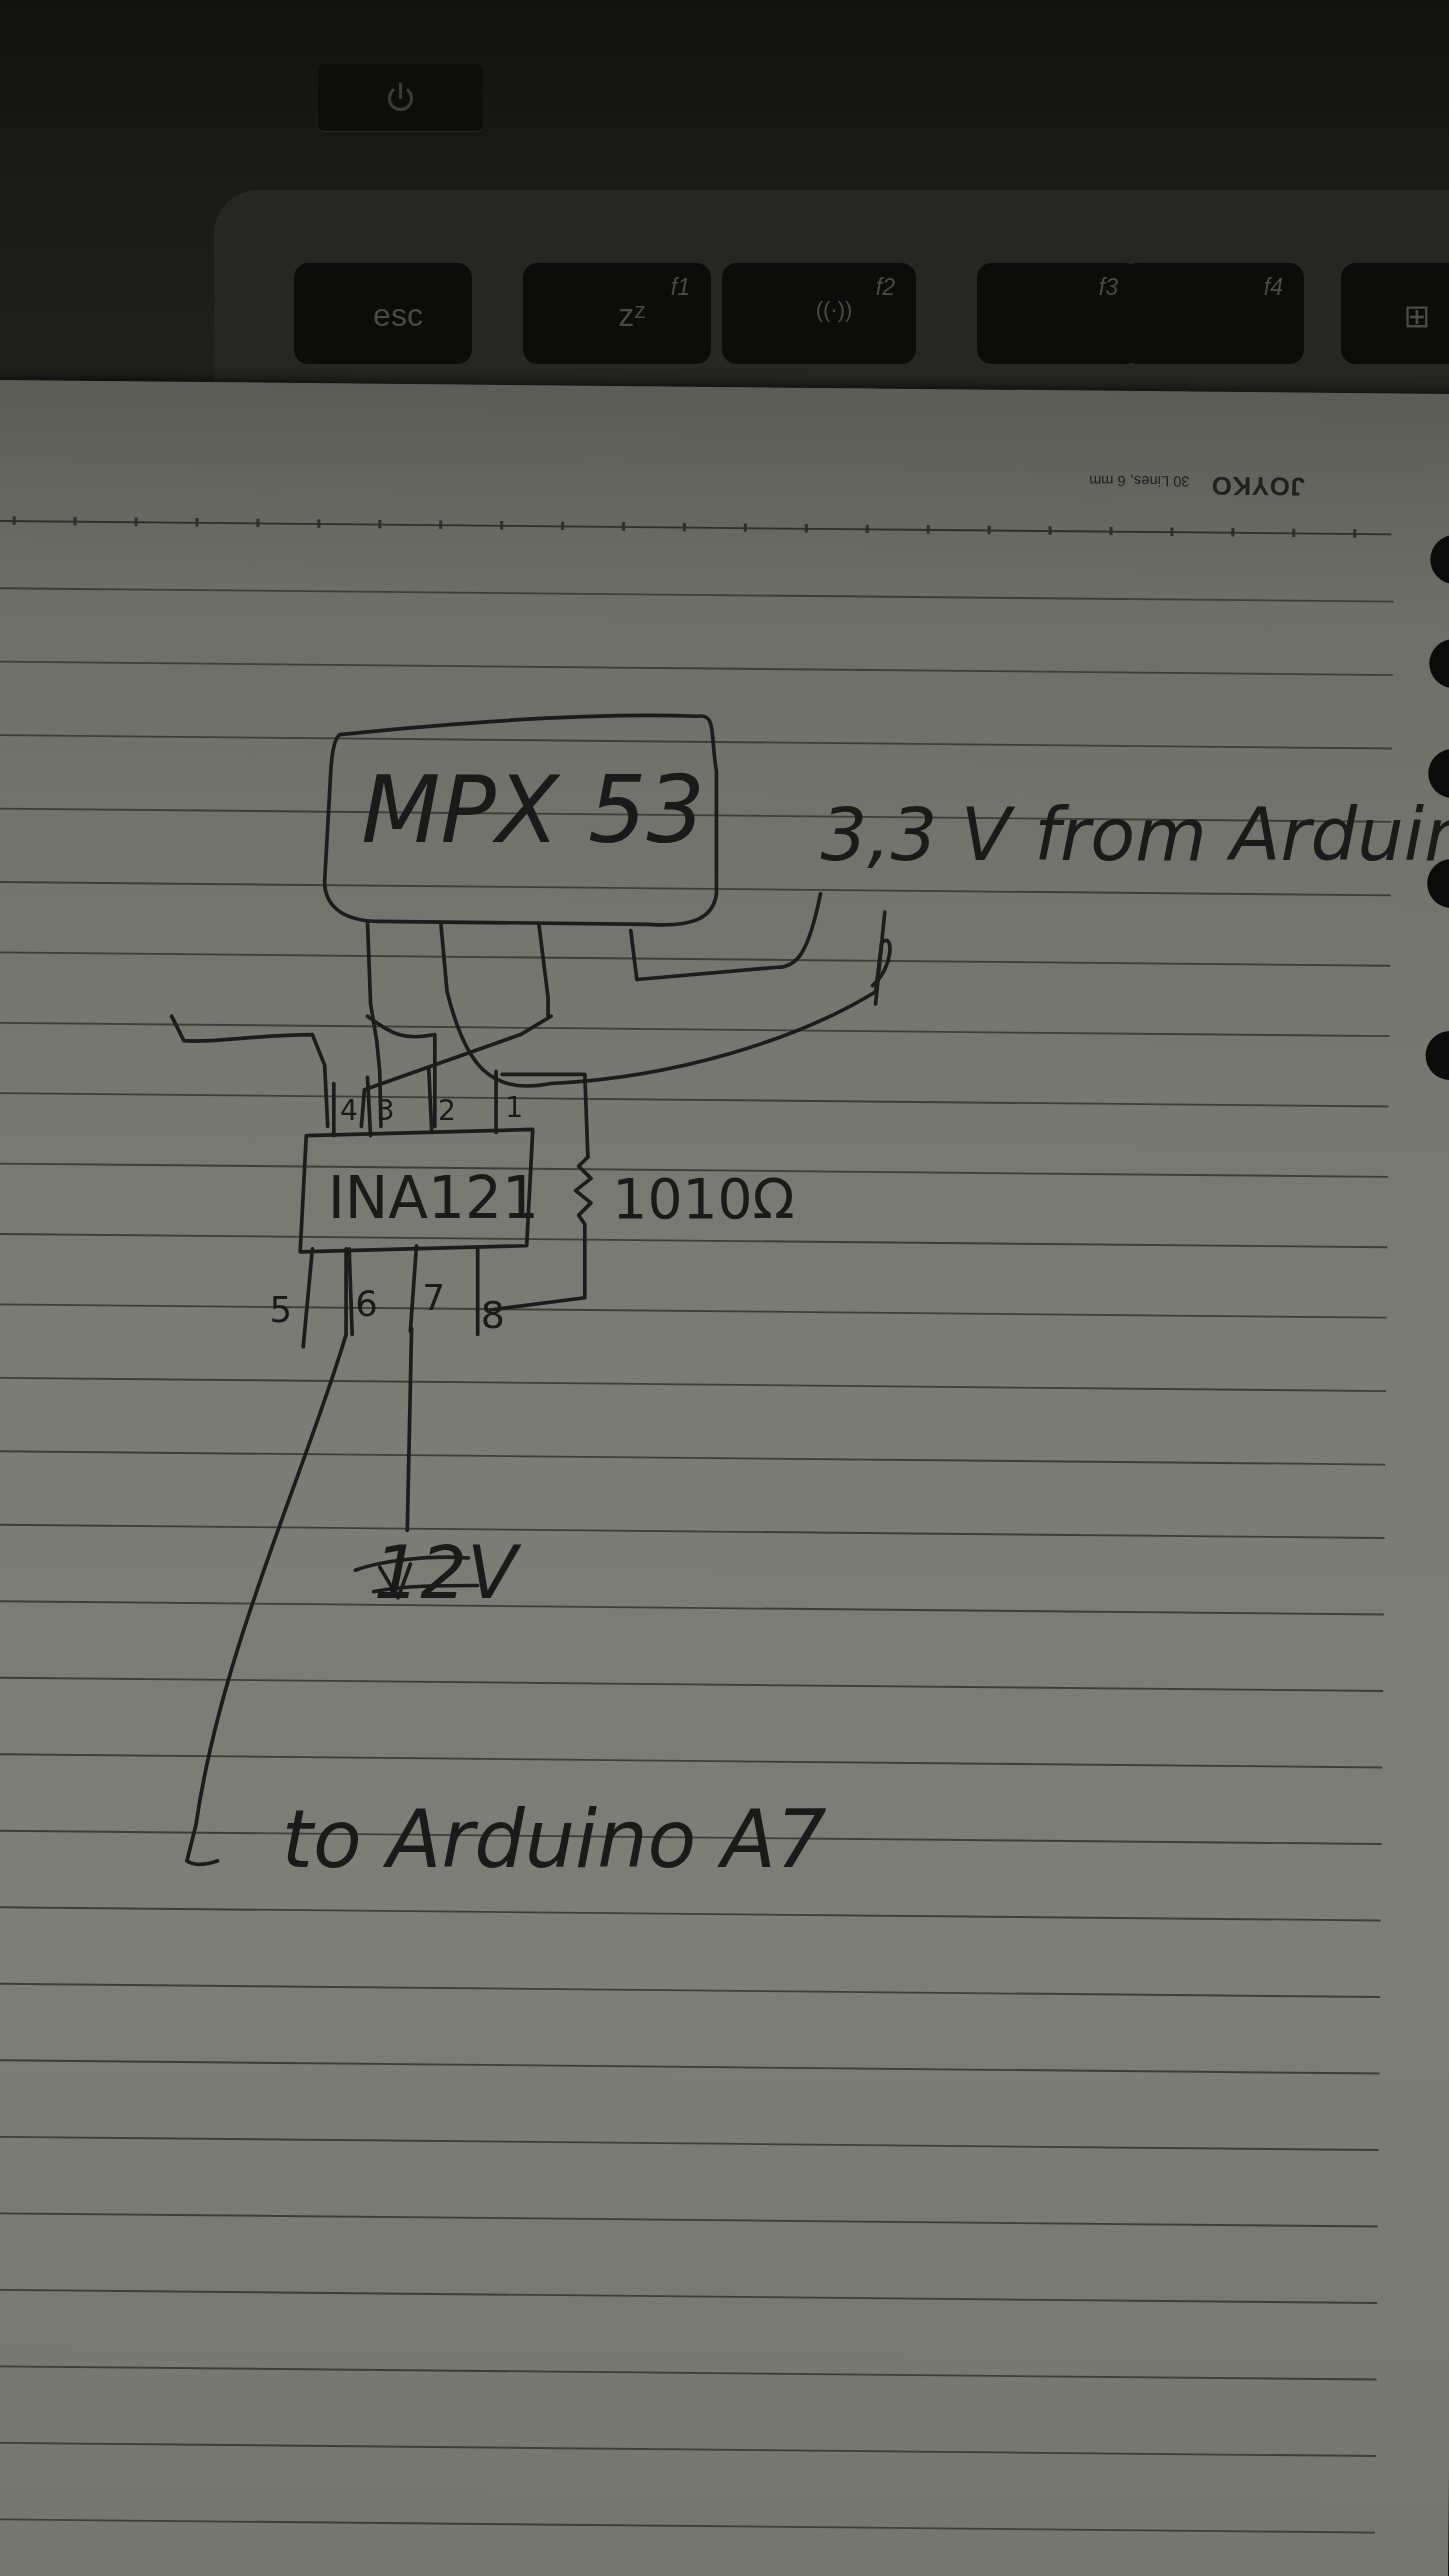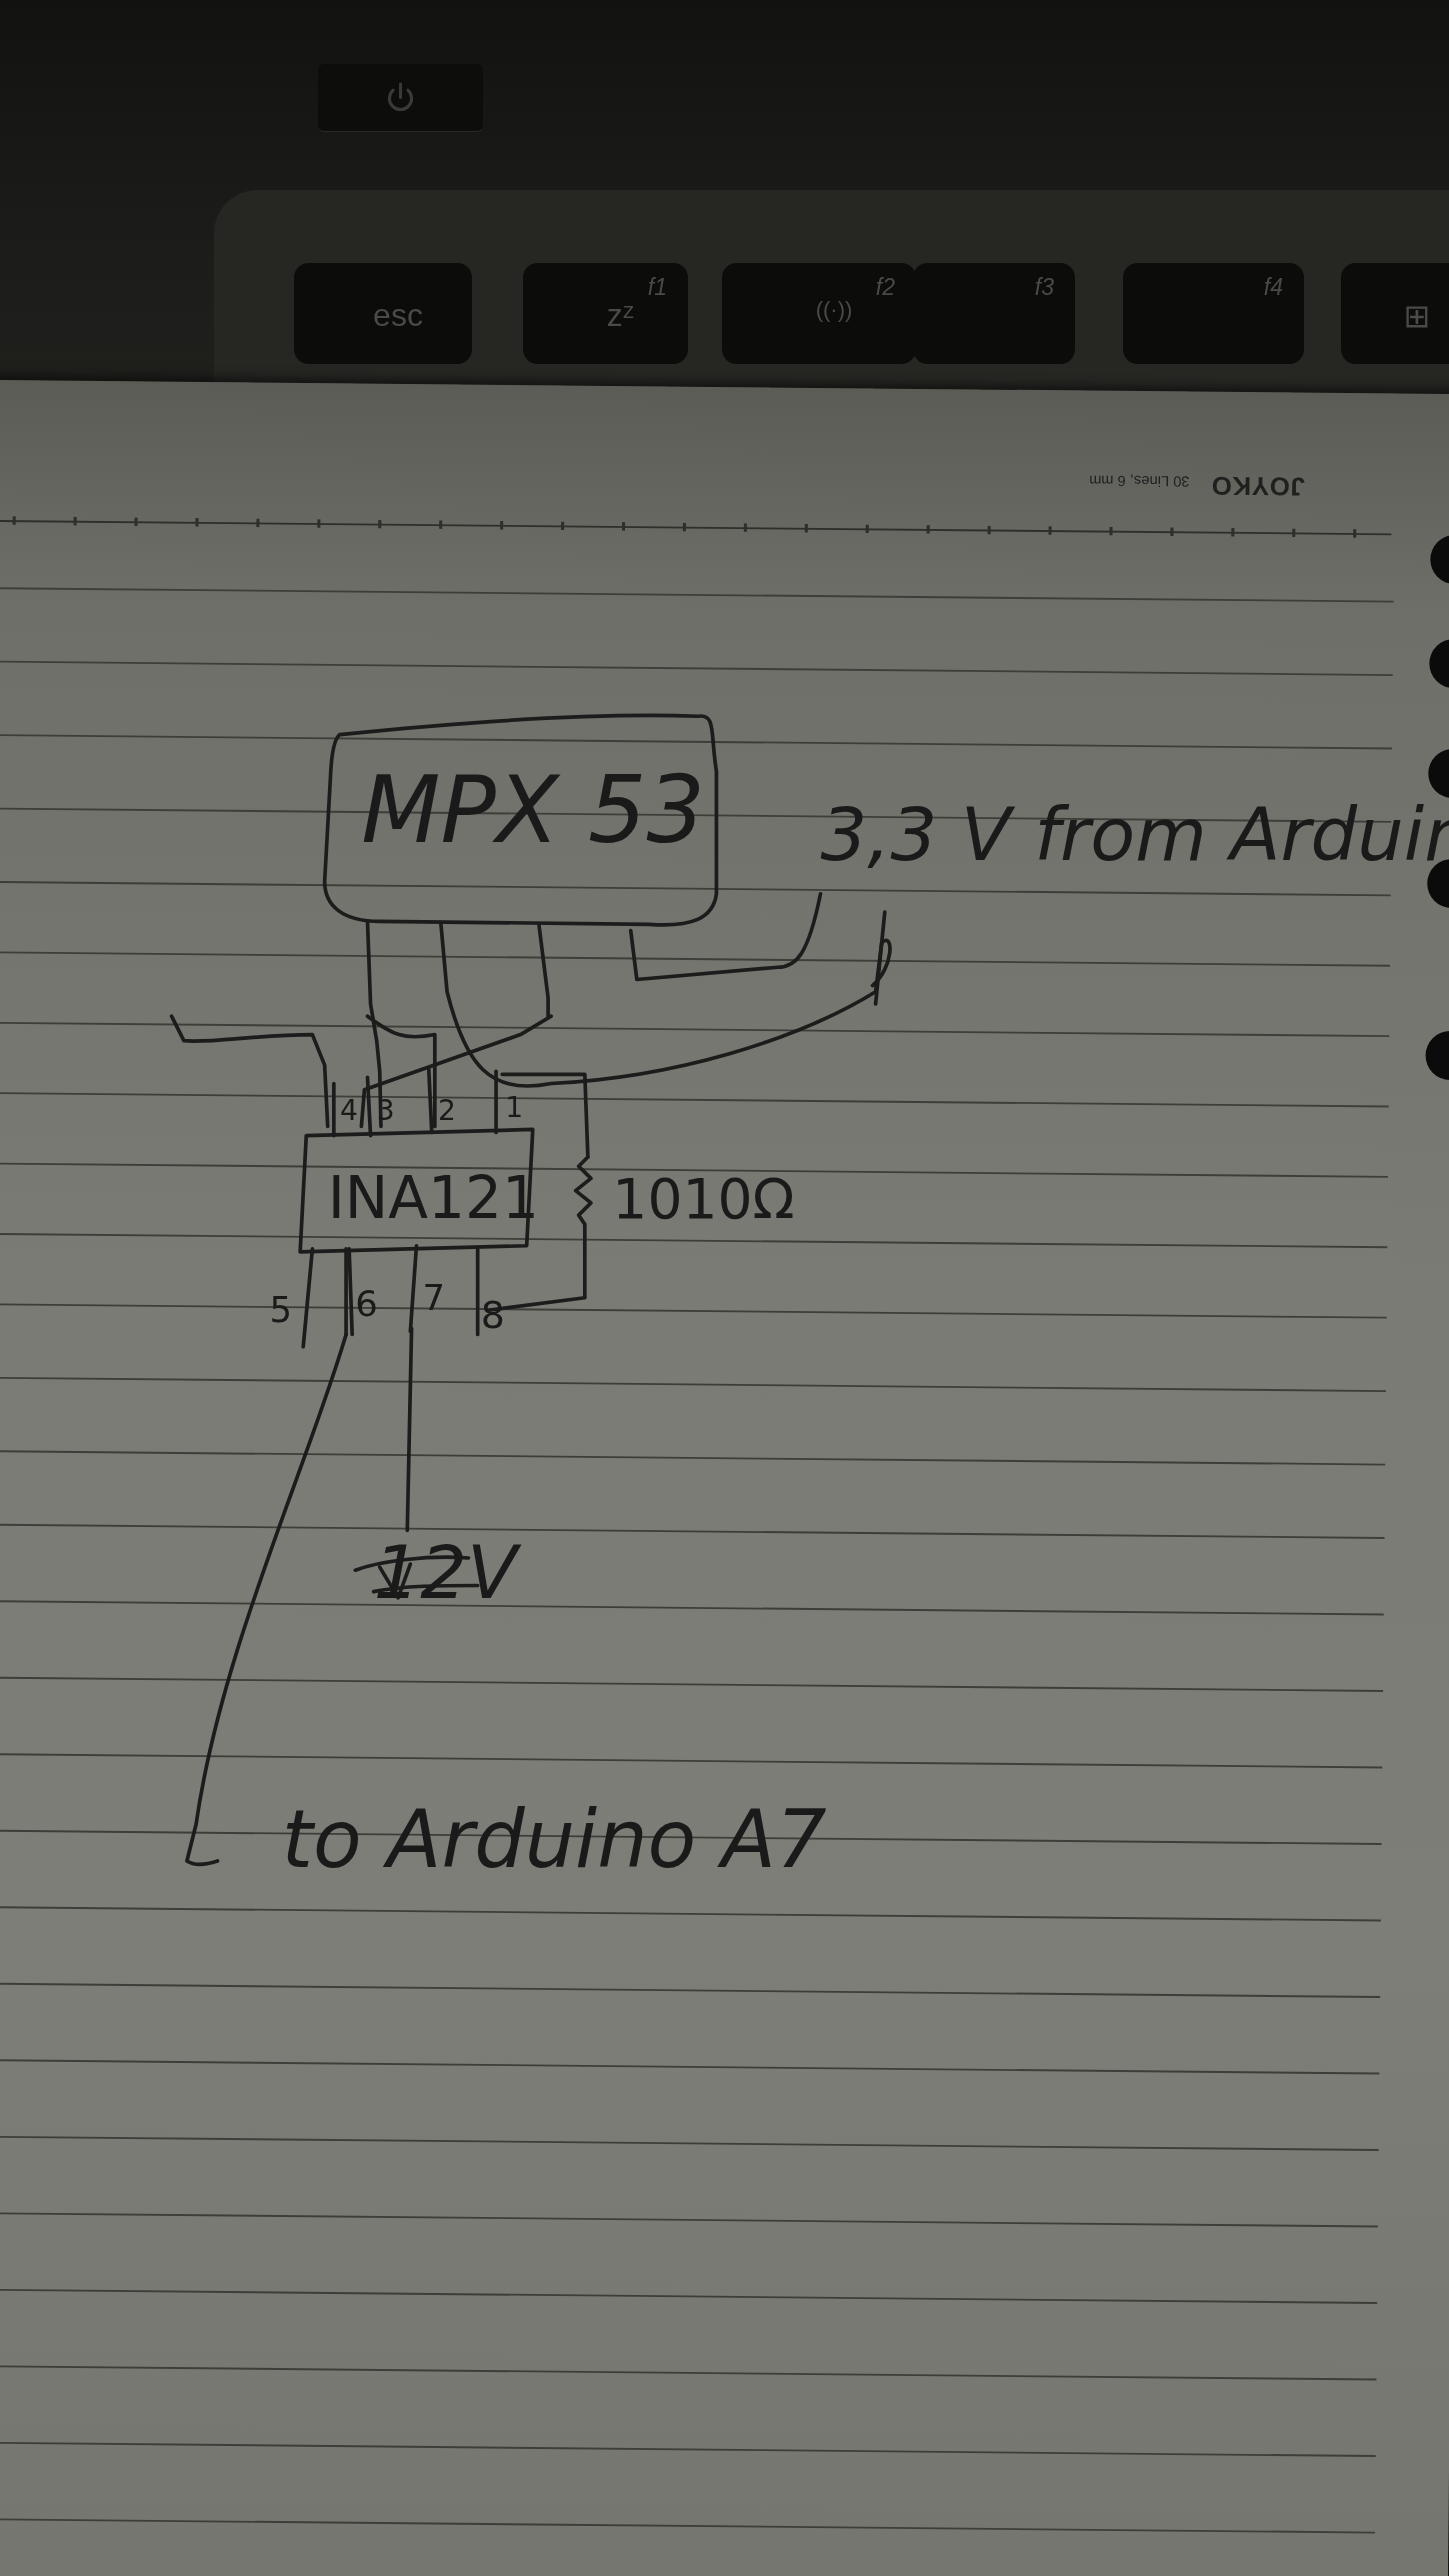--- a/index.html
+++ b/index.html
@@ -64,29 +64,29 @@
     <svg width="37" height="37" viewBox="0 0 60 60">
       <path d="M18 18 A18 18 0 1 0 42 18" fill="none" stroke="#3a3a37" stroke-width="5" stroke-linecap="round"></path>
       <line x1="30" y1="8" x2="30" y2="30" stroke="#3a3a37" stroke-width="5" stroke-linecap="round"></line>
     </svg>
   </div>
   <div class="keyboard-deck"></div>
   <div class="fkey" style="left:294px; width:178px;">
     <span class="fn"></span>
     <span class="main">esc</span>
   </div>
-  <div class="fkey" style="left:523px; width:165px;">
+  <div class="fkey" style="left:523px; width:165px;padding-left:23px;">
     <span class="fn">f1</span>
     <span class="main">zᶻ</span>
   </div>
   <div class="fkey" style="left:722px; width:194px;">
     <span class="fn">f2</span>
     <span class="main" style="font-size:22px;">((·))</span>
   </div>
-  <div class="fkey" style="left:913px; width:162px;">
+  <div class="fkey" style="left:977px; width:162px;">
     <span class="fn">f3</span>
     <span class="main"></span>
   </div>
   <div class="fkey" style="left:1123px; width:181px;text-align:center;">
     <span class="fn">f4</span>
     <span class="main"></span>
   </div>
   <div class="fkey" style="left:1341px; width:122px;">
     <span class="fn"></span>
     <span class="main">⊞</span>

